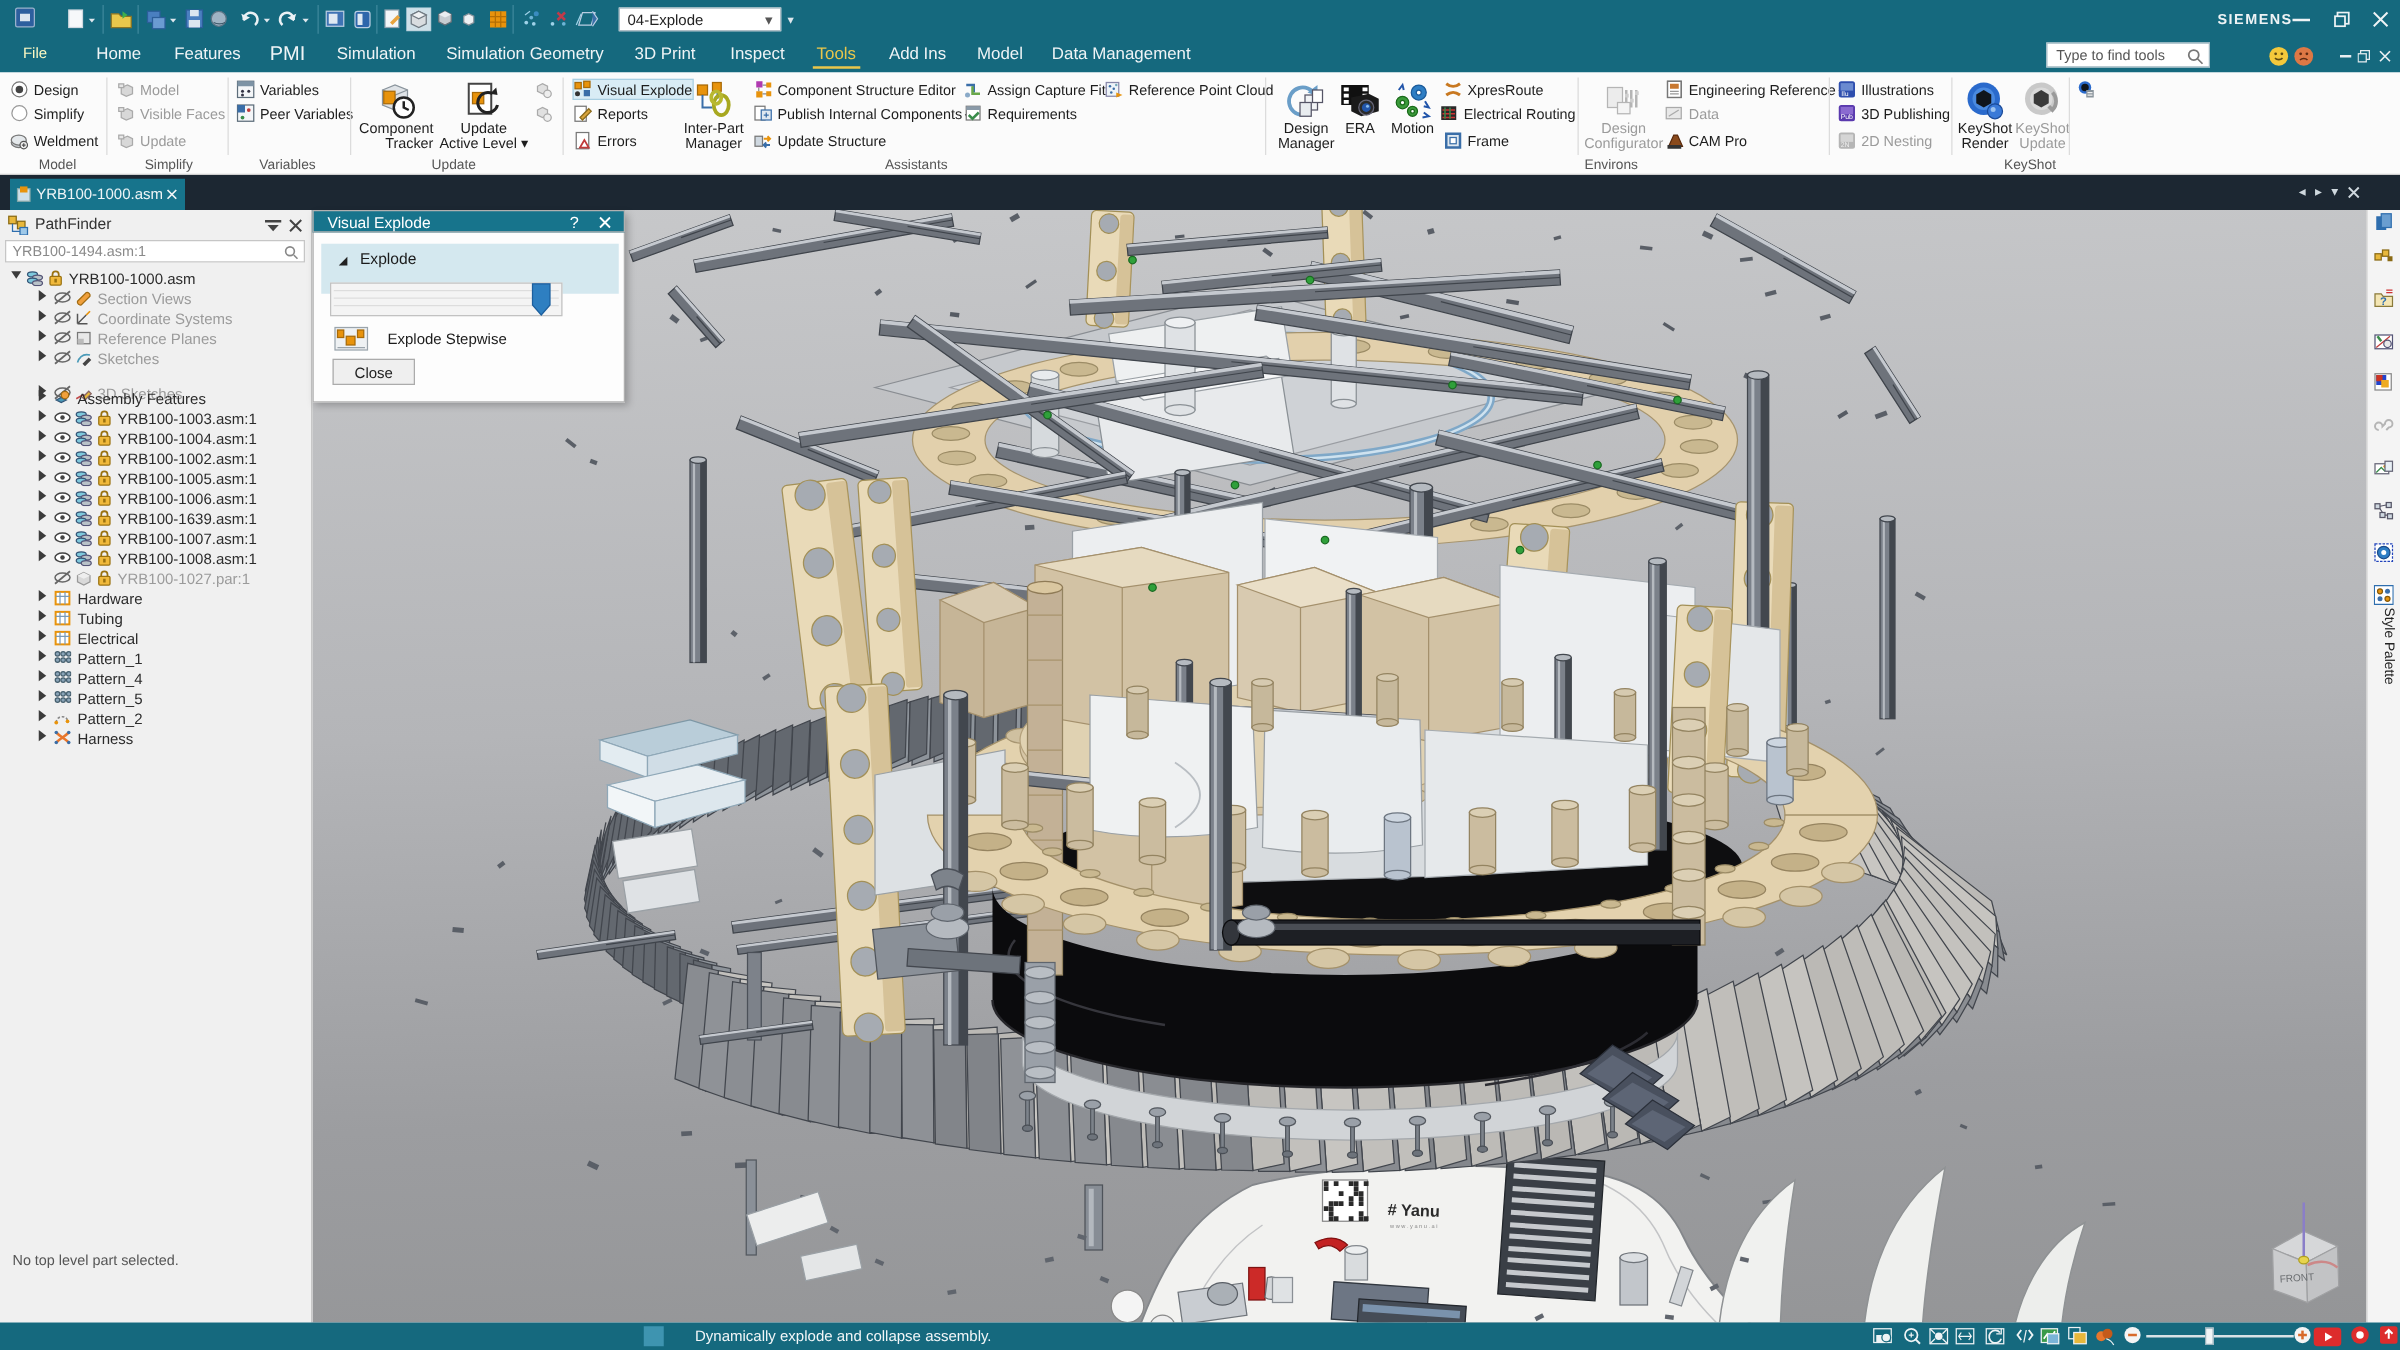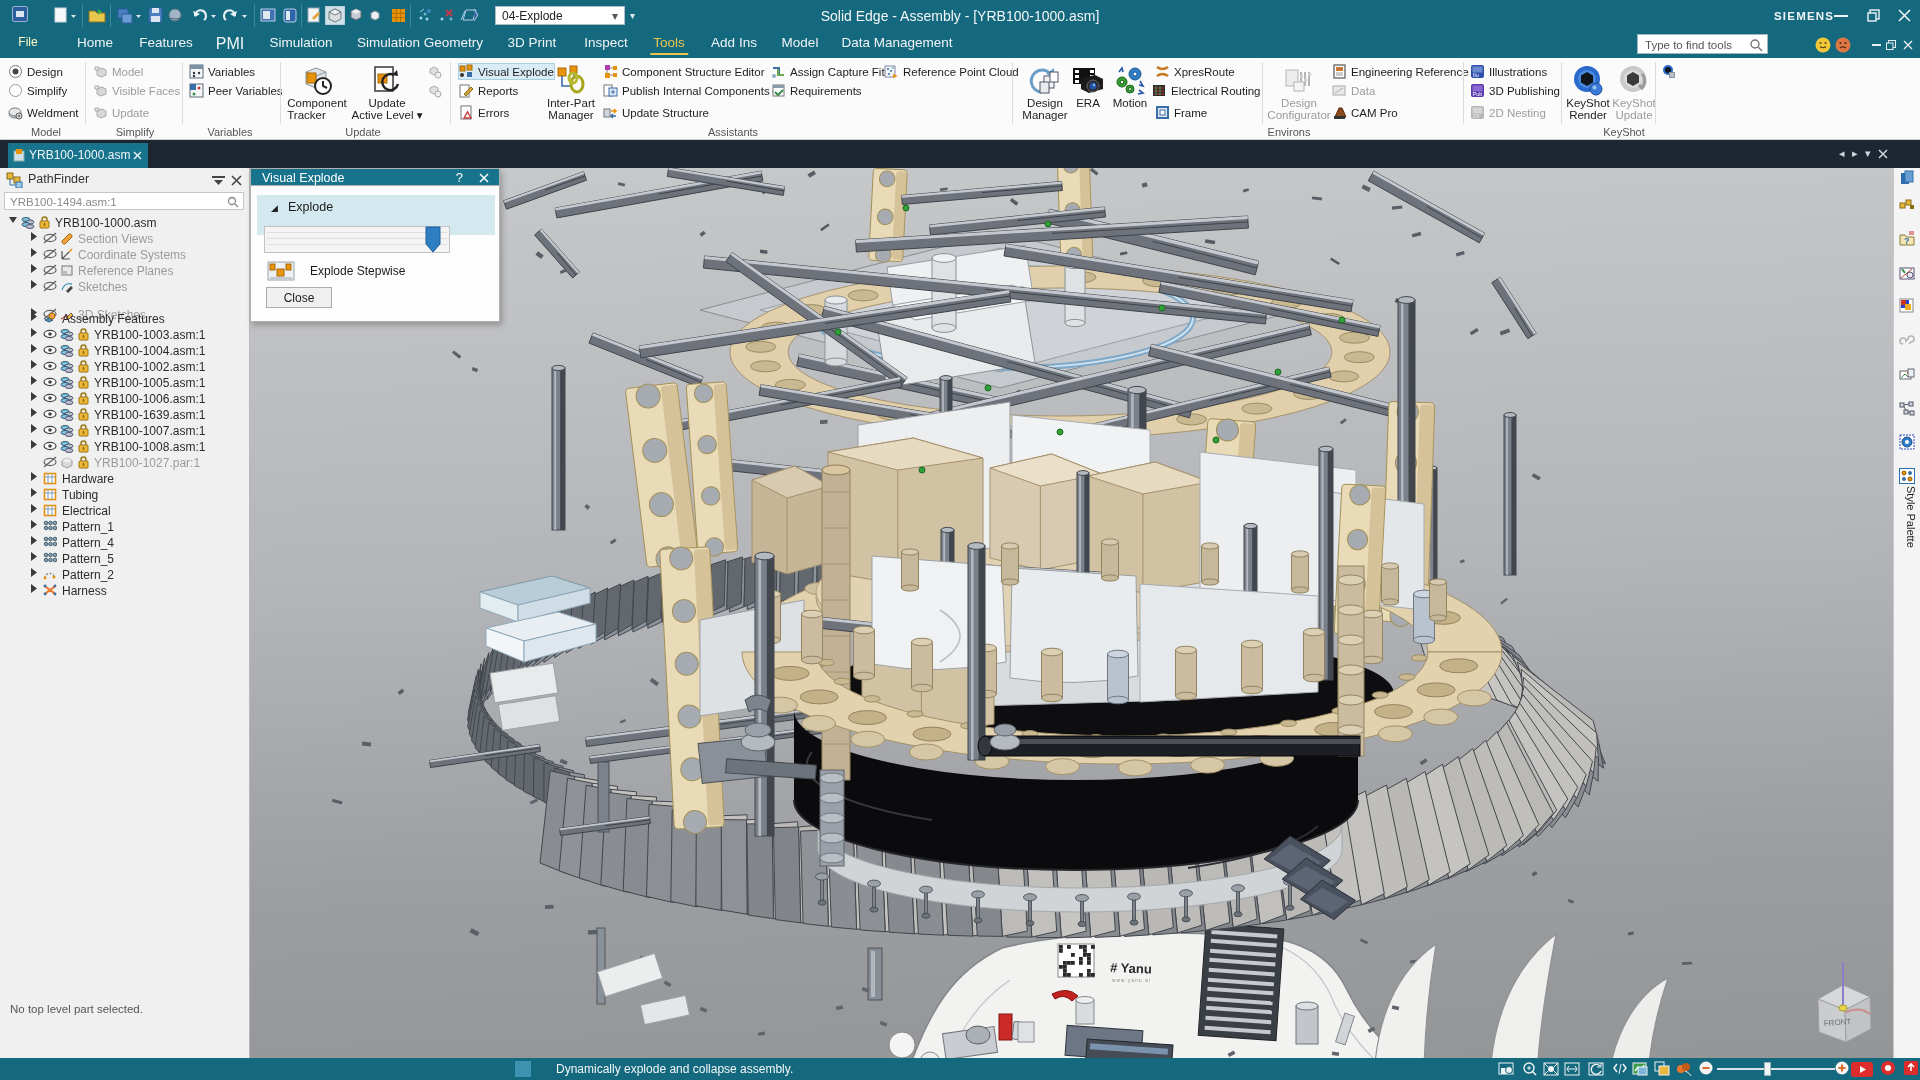--- a/index.html
+++ b/index.html
@@ -1013,21 +1013,20 @@
     </div>
     <div style="position:absolute;left:458px;top:6px;width:26px;height:19px">
       <svg width="22" height="19">
         <path d="M3 14 l4 -9" stroke="#9fd2e8"></path>
         <path d="M8 4 l10 0 l-3 10 l-10 0 z" fill="none" stroke="#b9cde2"></path>
         <path d="M16 3 l4 6 l-4 6" fill="#3a6ea8" stroke="#b9cde2"></path>
       </svg>
     </div>
     <div style="position:absolute;left:495px;top:6px;width:130px;height:19px;background:#fff;border:1px solid #aebec6;font-size:12px;color:#222;line-height:19px;padding-left:6px">04-Explode<span style="position:absolute;right:6px;top:0;color:#555">▾</span></div>
     <div style="position:absolute;left:630px;top:10px;color:#dfe8ee;font-size:10px">▾<br></div>
-    <div style="position:absolute;left:700px;top:0;width:520px;height:32px;text-align:center;line-height:32px;color:#f2f6f8;font-size:14px">Solid Edge - Assembly - [YRB100-1000.asm]</div>
     <div style="position:absolute;left:1774px;top:10px;color:#eef3f5;font-size:11.5px;font-weight:bold;letter-spacing:1.2px">SIEMENS</div>
     <div style="position:absolute;left:1834px;top:15px;width:14px;height:2px;background:#eef3f5"></div>
     <svg style="position:absolute;left:1867px;top:9px" width="13" height="13">
       <rect x="3" y="1" width="9" height="9" fill="none" stroke="#eef3f5" stroke-width="1.4"></rect>
       <rect x="1" y="4" width="8" height="8" fill="#15697e" stroke="#eef3f5" stroke-width="1.4"></rect>
     </svg>
     <svg style="position:absolute;left:1898px;top:9px" width="13" height="13">
       <path d="M1 1 L12 12 M12 1 L1 12" stroke="#eef3f5" stroke-width="1.6"></path>
     </svg>
   </div>
@@ -1117,21 +1116,21 @@
     <div style="position:absolute;left:317px;top:6px;transform:translateX(-50%);width:34px;height:34px">
       <svg width="34" height="34">
         <path d="M6 8 l10 -4 l10 4 l0 12 l-10 4 l-10 -4 z" fill="#dfe3e7" stroke="#8a949c"></path>
         <path d="M6 8 l10 4 l10 -4" fill="none" stroke="#8a949c"></path>
         <path d="M16 12 l0 12" stroke="#8a949c"></path>
         <rect x="7" y="9" width="9" height="10" fill="#e8930c" stroke="#a86a08"></rect>
         <circle cx="23" cy="22" r="8" fill="#fff" stroke="#222" stroke-width="2"></circle>
         <path d="M23 17 v5 l4 2" fill="none" stroke="#222" stroke-width="2"></path>
       </svg>
     </div>
-    <div style="position:absolute;left:317px;top:39px;transform:translateX(-50%);text-align:left;color:#1d1d1d;line-height:12px;white-space:nowrap">Component<br>Tracker</div>
+    <div style="position:absolute;left:317px;top:39px;transform:translateX(-50%);text-align:right;color:#1d1d1d;line-height:12px;white-space:nowrap">Component<br>Tracker</div>
     <div style="position:absolute;left:387px;top:6px;transform:translateX(-50%);width:34px;height:34px">
       <svg width="34" height="34">
         <rect x="5" y="3" width="18" height="24" fill="#fff" stroke="#444" stroke-width="1.6"></rect>
         <rect x="8" y="10" width="9" height="9" fill="#e8930c" stroke="#a86a08"></rect>
         <path d="M28 20 a8 8 0 1 1 -4 -9" fill="none" stroke="#222" stroke-width="2.4"></path>
         <path d="M27 6 l1 6 l-6 -1 z" fill="#222"></path>
       </svg>
     </div>
     <div style="position:absolute;left:387px;top:39px;transform:translateX(-50%);text-align:center;color:#1d1d1d;line-height:12px;white-space:nowrap">Update<br>Active Level ▾</div>
     <div style="position:absolute;left:427px;top:6px;width:15px;height:15px">

